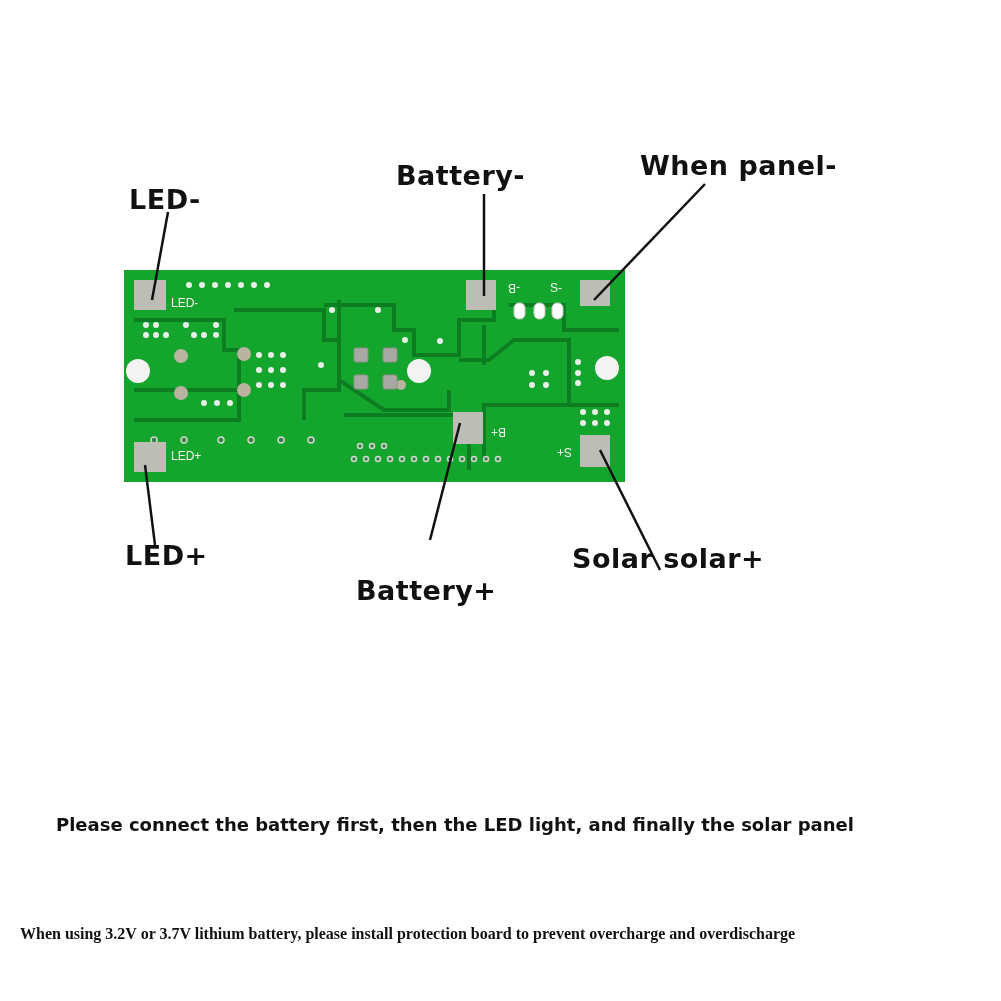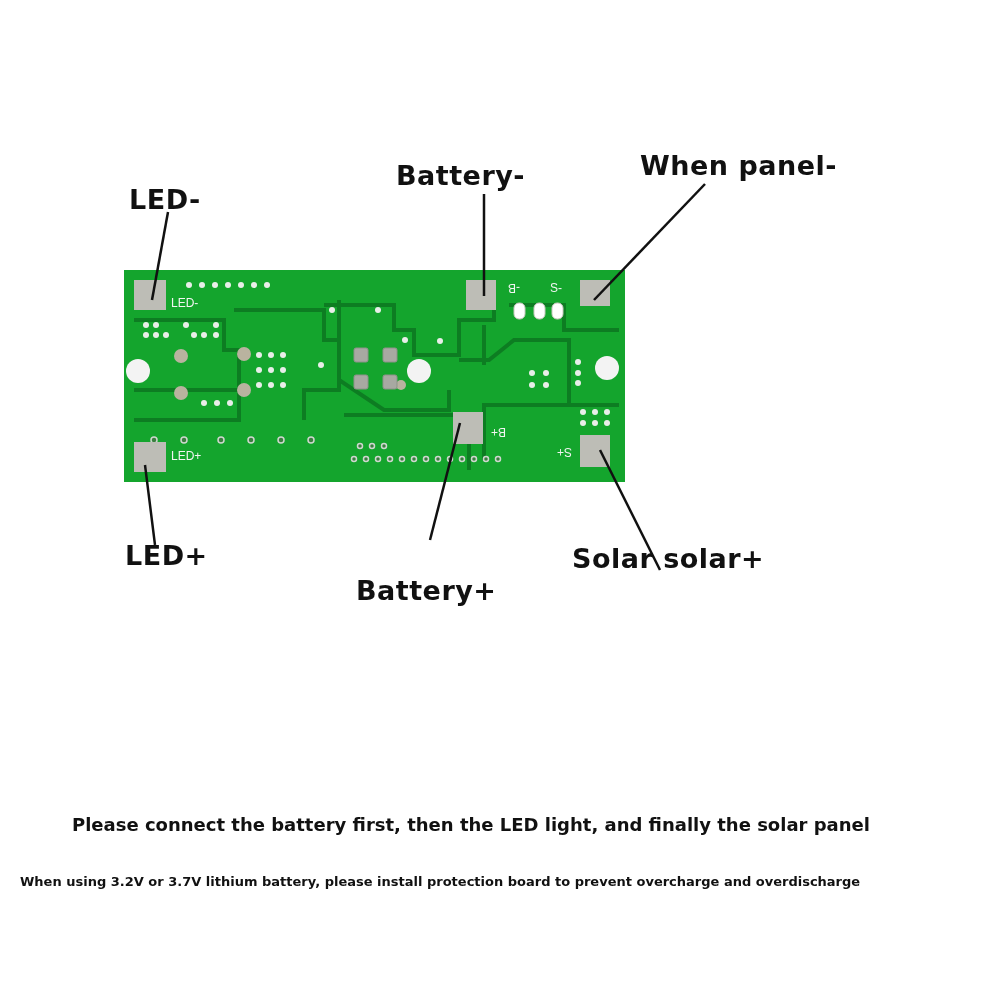--- a/index.html
+++ b/index.html
@@ -160,14 +160,14 @@
   </g>
 </svg>
 
 <div class="label" style="left:129px; top:184px;">LED-</div>
 <div class="label" style="left:396px; top:160px;">Battery-</div>
 <div class="label" style="left:640px; top:150px;">When panel-</div>
 <div class="label" style="left:125px; top:540px;">LED+</div>
 <div class="label" style="left:356px; top:534px;margin-top:41px;">Battery+</div>
 <div class="label" style="left:572px; top:543px;">Solar solar+</div>
 
-<div class="note" style="left:72px; top:814px; font-size:18px;">Please connect the battery first, then the LED light, and finally the solar panel</div>
-<div class="note" style="left:20px; top:874px; font-size:13px;">When using 3.2V or 3.7V lithium battery, please install protection board to prevent overcharge and overdischarge</div>
+<div class="note" style="left:56px; top:814px; font-size:18px;">Please connect the battery first, then the LED light, and finally the solar panel</div>
+<div class="note" style="left:20px; top:925px; font-size:16px;font-family:Liberation Serif, serif;">When using 3.2V or 3.7V lithium battery, please install protection board to prevent overcharge and overdischarge</div>
 
 </body></html>

